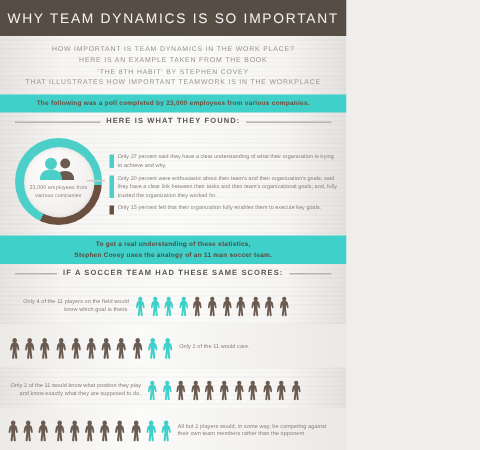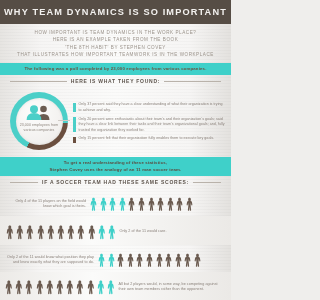--- a/index.html
+++ b/index.html
@@ -20,21 +20,21 @@
   
   .title-bar{
     background:#564d45;
     height:24px;
     display:flex;align-items:center;justify-content:center;
   }
   .title-bar h1{
     margin:0;
     color:#f3f1ef;
     font-size:9.2px;
-    font-weight:bold;
+    font-weight:normal;
     letter-spacing:1.15px;
   }
   .subtitle{
     padding:5px 6px 4px;
     text-align:center;
     color:#9b938b;
     font-size:4.6px;
     line-height:1.62;
     letter-spacing:.55px;
   }

